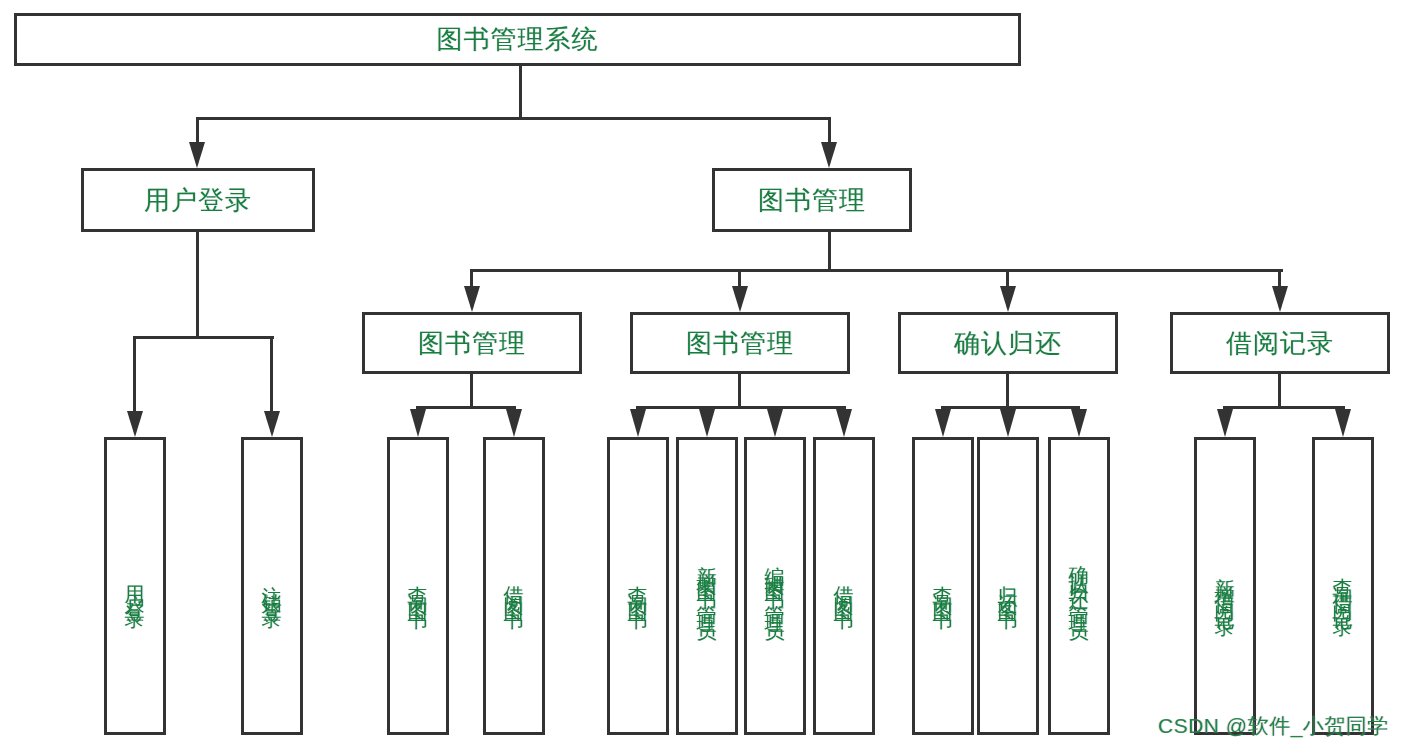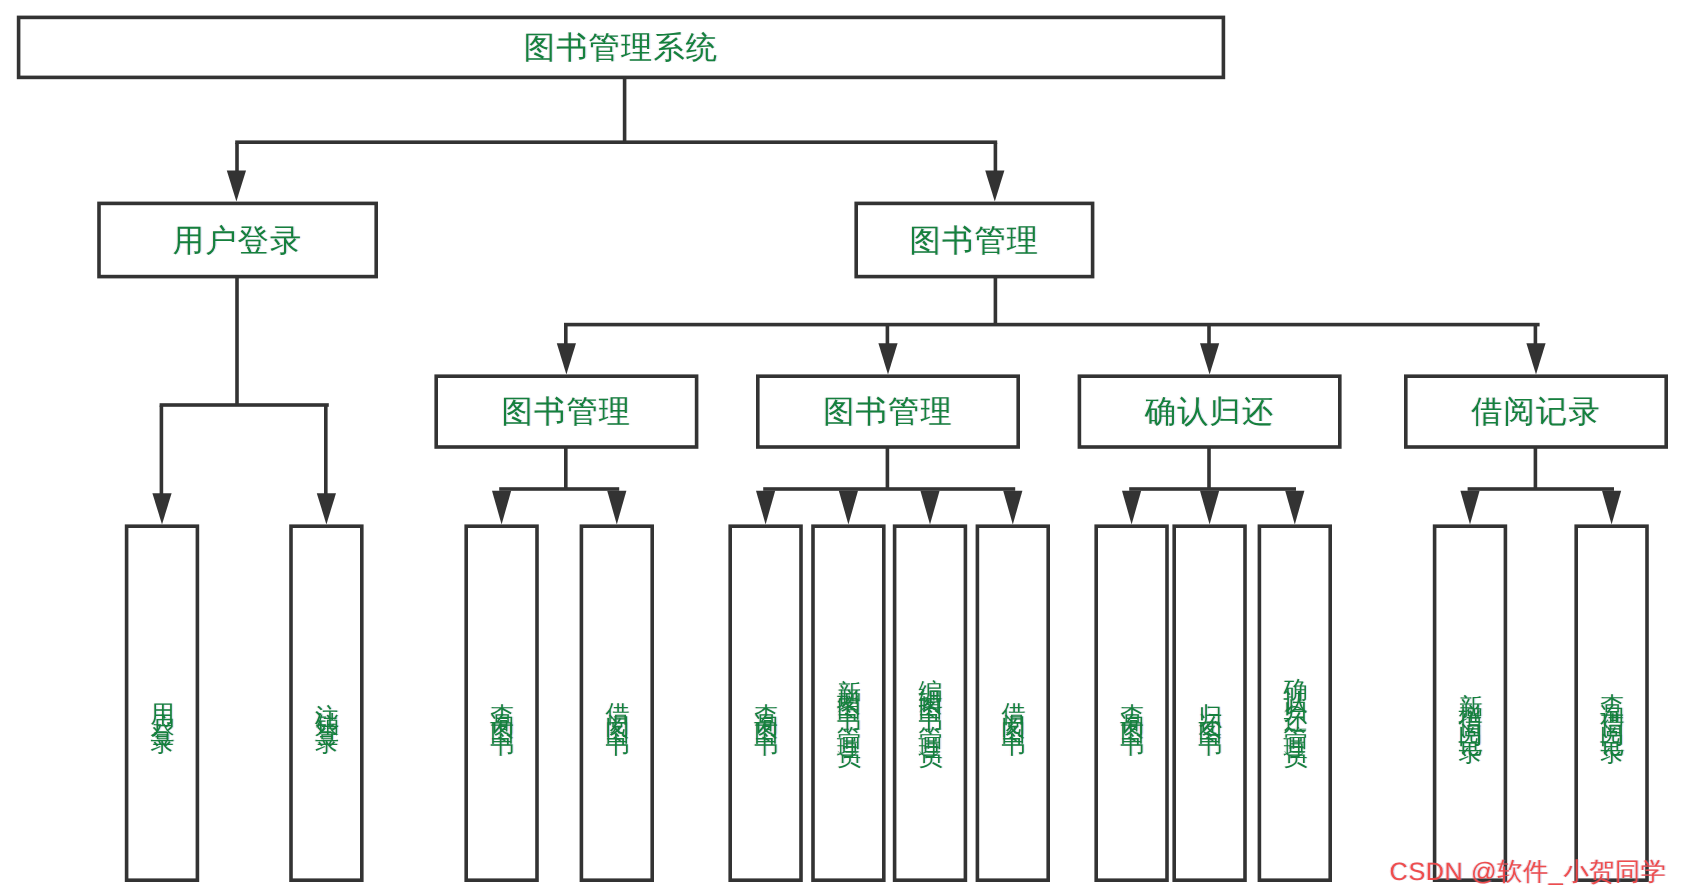--- a/index.html
+++ b/index.html
@@ -24,21 +24,21 @@
   .hline { height:3px; }
   .vline { width:3px; }
   .arrow {
     position:absolute; width:0; height:0;
     border-left:8px solid transparent; border-right:8px solid transparent;
     border-top:26px solid #333333;
   }
   .arrow.tall { border-top-width:28px; }
   .watermark {
     position:absolute; left:1158px; top:712px;
-    font-size:21px; color:#ef4444; white-space:nowrap; letter-spacing:0.5px;
+    font-size:21px; color:#15803d; white-space:nowrap; letter-spacing:0.5px;
     text-shadow: 1px 0 0 rgba(120,150,230,0.30), -1px 0 0 rgba(230,120,120,0.30);
     opacity:0.95;
   }
 </style>
 </head>
 <body>
 
 <div class="canvas">
 
   <div class="node hnode" style="left:14px; top:13px; width:1007px; height:53px;">

